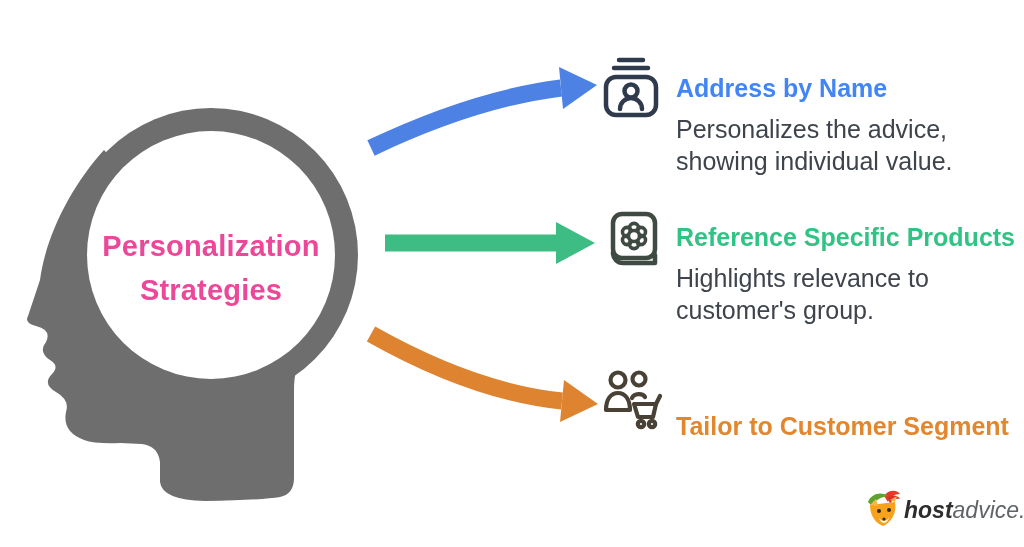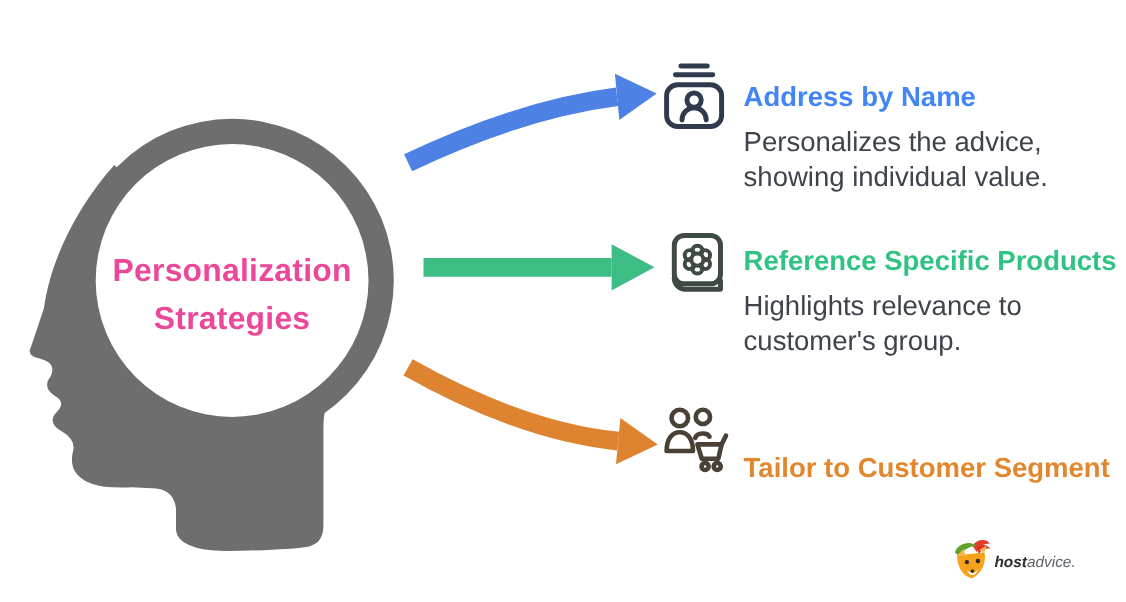--- a/index.html
+++ b/index.html
@@ -22,21 +22,21 @@
     position:absolute;left:676px;font-size:25px;line-height:32px;color:#3e434c;
   }
   .item-desc.d1{top:113px;}
   .item-desc.d2{top:262px;}
   .item-desc.d3{top:410px;}
   .item-icon{position:absolute;}
   .icon-1{left:602px;top:56px;}
   .icon-2{left:606px;top:210px;}
   .icon-3{left:603px;top:368px;}
   .logo{position:absolute;left:862px;top:488px;display:flex;align-items:center;}
-  .logo-text{font-size:14px;font-style:italic;white-space:nowrap;margin-left:2px;}
+  .logo-text{font-size:23px;font-style:italic;white-space:nowrap;margin-left:2px;}
   .logo-text .bold{font-weight:700;color:#2d2d2d;}
   .logo-text .light{font-weight:400;color:#5f6469;}
 </style>
 </head>
 <body>
 
 <div class="stage">
 
   <svg class="scene" width="1024" height="547" viewBox="0 0 1024 547">
 

